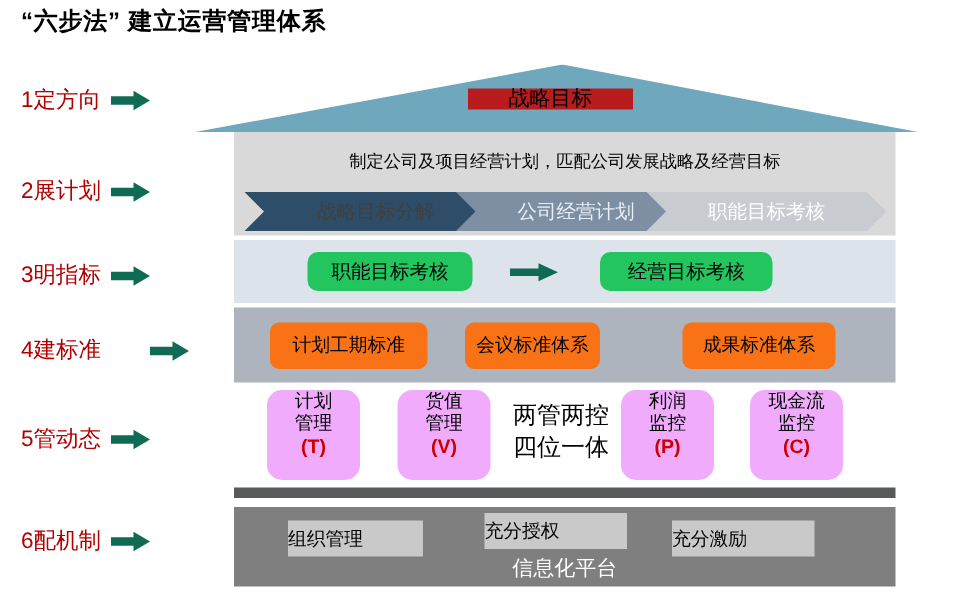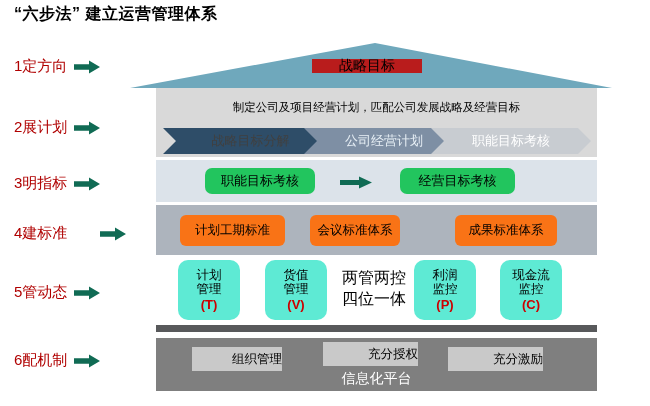--- a/index.html
+++ b/index.html
@@ -67,38 +67,38 @@
   .gbox{
     position:absolute;top:215px;height:31px;background:#f97316;border-radius:6px;
     display:flex;align-items:center;justify-content:center;font-size:12.5px;color:#000;
   }
   .gbox1{left:180px;width:105px;}
   .gbox2{left:310px;width:90px;}
   .gbox3{left:439px;width:102px;margin-left:16px;}
 
   
   .bbox{
-    position:absolute;top:260px;width:62px;height:60px;background:#5eead4;border-radius:10px;
-    display:flex;flex-direction:column;align-items:center;justify-content:center;
+    position:absolute;top:260px;width:62px;height:60px;background:#f0abfc;border-radius:10px;
+    display:flex;flex-direction:column;align-items:center;
     font-size:12.5px;color:#000;line-height:1.18;
   }
   .bbox .red{color:#cc0000;font-weight:bold;font-size:13px;}
   .bbox1{left:178px;}
   .bbox2{left:265px;}
   .bbox3{left:414px;}
   .bbox4{left:500px;}
   .center-txt{
     position:absolute;left:334px;top:268px;width:80px;text-align:center;
     font-size:16px;color:#000;line-height:1.3;
   }
 
   
   .fbox{
     position:absolute;background:#c9c9c9;
-    display:flex;align-items:center;justify-content:flex-end;font-size:12.5px;color:#000;
+    display:flex;align-items:center;justify-content:flex-start;font-size:12.5px;color:#000;
   }
   .fbox1{left:192px;top:347px;width:90px;height:24px;}
   .fbox2{left:323px;top:342px;width:95px;height:24px;}
   .fbox3{left:448px;top:347px;width:95px;height:24px;}
   .plat{
     position:absolute;left:156px;top:370px;width:441px;text-align:center;
     font-size:14px;color:#ffffff;
   }
 </style>
 </head>

